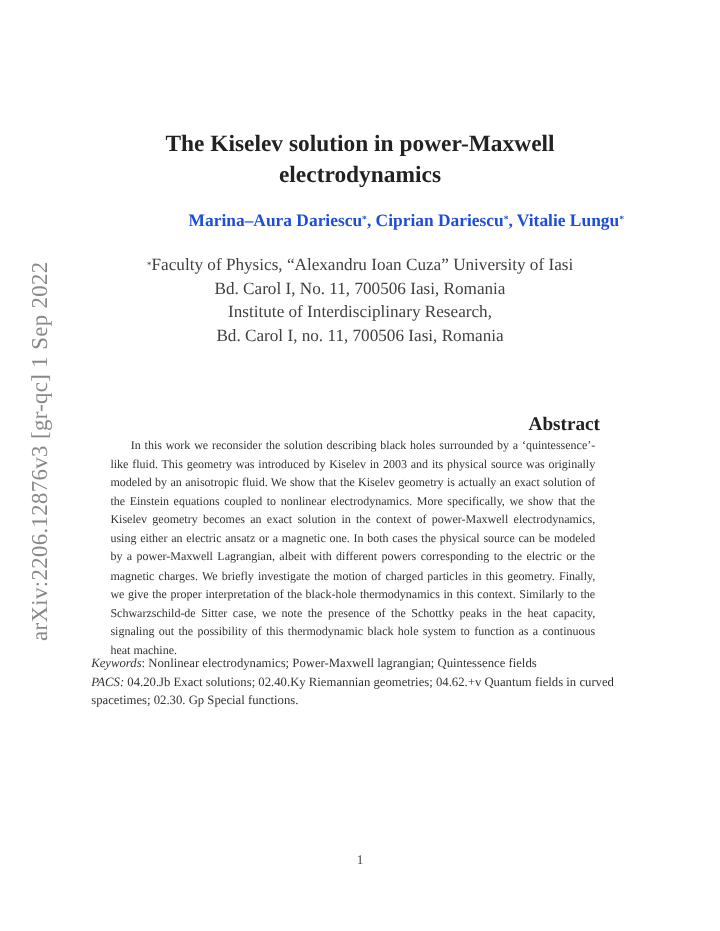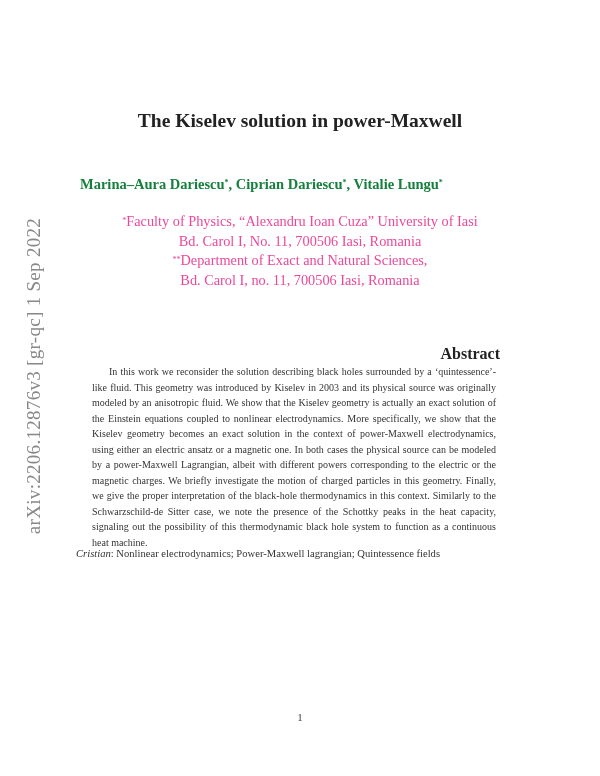--- a/index.html
+++ b/index.html
@@ -22,29 +22,29 @@
     font-size: 19px; color: #888888; letter-spacing: 0.3px;
   }
   .title {
     position: absolute; left: 100px; top: 108px; width: 400px;
     text-align: center; font-weight: bold;
     font-family: Liberation Serif, serif;
     font-size: 19.5px; line-height: 26px; color: #222;
   }
   .authors {
     position: absolute; left: 80px; top: 174px; width: 440px;
-    text-align: left; font-weight: bold;
+    text-align: right; font-weight: bold;
     font-family: "Liberation Serif", serif;
-    font-size: 14.5px; line-height: 20px; color: #15803d;
+    font-size: 14.5px; line-height: 20px; color: #1d4ed8;
   }
   .affil {
     position: absolute; left: 80px; top: 212px; width: 440px;
     text-align: center;
     font-family: "Liberation Serif", serif;
-    font-size: 14.3px; line-height: 19.5px; color: #ec4899;
+    font-size: 14.3px; line-height: 19.5px; color: #404040;
   }
   .affil div { white-space: nowrap; }
   sup { font-size: 8px; vertical-align: top; position: relative; top: -1px; }
   .abstract-heading {
     position: absolute; left: 100px; top: 345px; width: 400px;
     text-align: right; font-weight: bold;
     font-family: "Liberation Serif", serif;
     font-size: 16px; color: #222;
   }
   .abstract {
@@ -71,38 +71,40 @@
 <body>
 
 <div class="page">
 
   <div class="arxiv-stamp">
     <span>arXiv:2206.12876v3  [gr-qc]  1 Sep 2022</span>
   </div>
 
   <div class="title">
     <div>The Kiselev solution in power-Maxwell</div>
+    <div>electrodynamics</div>
   </div>
 
   <div class="authors">
     <div>
       <span>Marina–Aura Dariescu</span><sup>*</sup><span>, </span><span>Ciprian Dariescu</span><sup>*</sup><span>, </span><span>Vitalie Lungu</span><sup>*</sup>
     </div>
   </div>
 
   <div class="affil">
     <div><sup>*</sup><span>Faculty of Physics,  “Alexandru Ioan Cuza” University of Iasi</span></div>
     <div>Bd. Carol I, No. 11, 700506 Iasi, Romania</div>
-    <div><sup>**</sup><span>Department of Exact and Natural Sciences,</span></div>
+    <div>Institute of Interdisciplinary Research,</div>
     <div>Bd. Carol I, no. 11, 700506 Iasi, Romania</div>
   </div>
 
   <div class="abstract-heading">Abstract</div>
 
   <div class="abstract">In this work we reconsider the solution describing black holes surrounded by a ‘quintessence’-like fluid. This geometry was introduced by Kiselev in 2003 and its physical source was originally modeled by an anisotropic fluid. We show that the Kiselev geometry is actually an exact solution of the Einstein equations coupled to nonlinear electrodynamics. More specifically, we show that the Kiselev geometry be­comes an exact solution in the context of power-Maxwell electrodynamics, using either an electric ansatz or a magnetic one. In both cases the physical source can be mod­eled by a power-Maxwell Lagrangian, albeit with different powers corresponding to the electric or the magnetic charges. We briefly investigate the motion of charged particles in this geometry. Finally, we give the proper interpretation of the black-hole thermo­dynamics in this context. Similarly to the Schwarzschild-de Sitter case, we note the presence of the Schottky peaks in the heat capacity, signaling out the possibility of this thermodynamic black hole system to function as a continuous heat machine.</div>
 
   <div class="meta">
-    <div><em>Cristian</em><span>: Nonlinear electrodynamics; Power-Maxwell lagrangian; Quintessence fields</span></div>
+    <div><em>Keywords</em><span>: Nonlinear electrodynamics; Power-Maxwell lagrangian; Quintessence fields</span></div>
+    <div><em>PACS:</em><span> 04.20.Jb Exact solutions; 02.40.Ky Riemannian geometries; 04.62.+v Quantum fields in curved spacetimes; 02.30. Gp Special functions.</span></div>
   </div>
 
   <div class="page-number">1</div>
 
 </div>
 
 </body></html>

